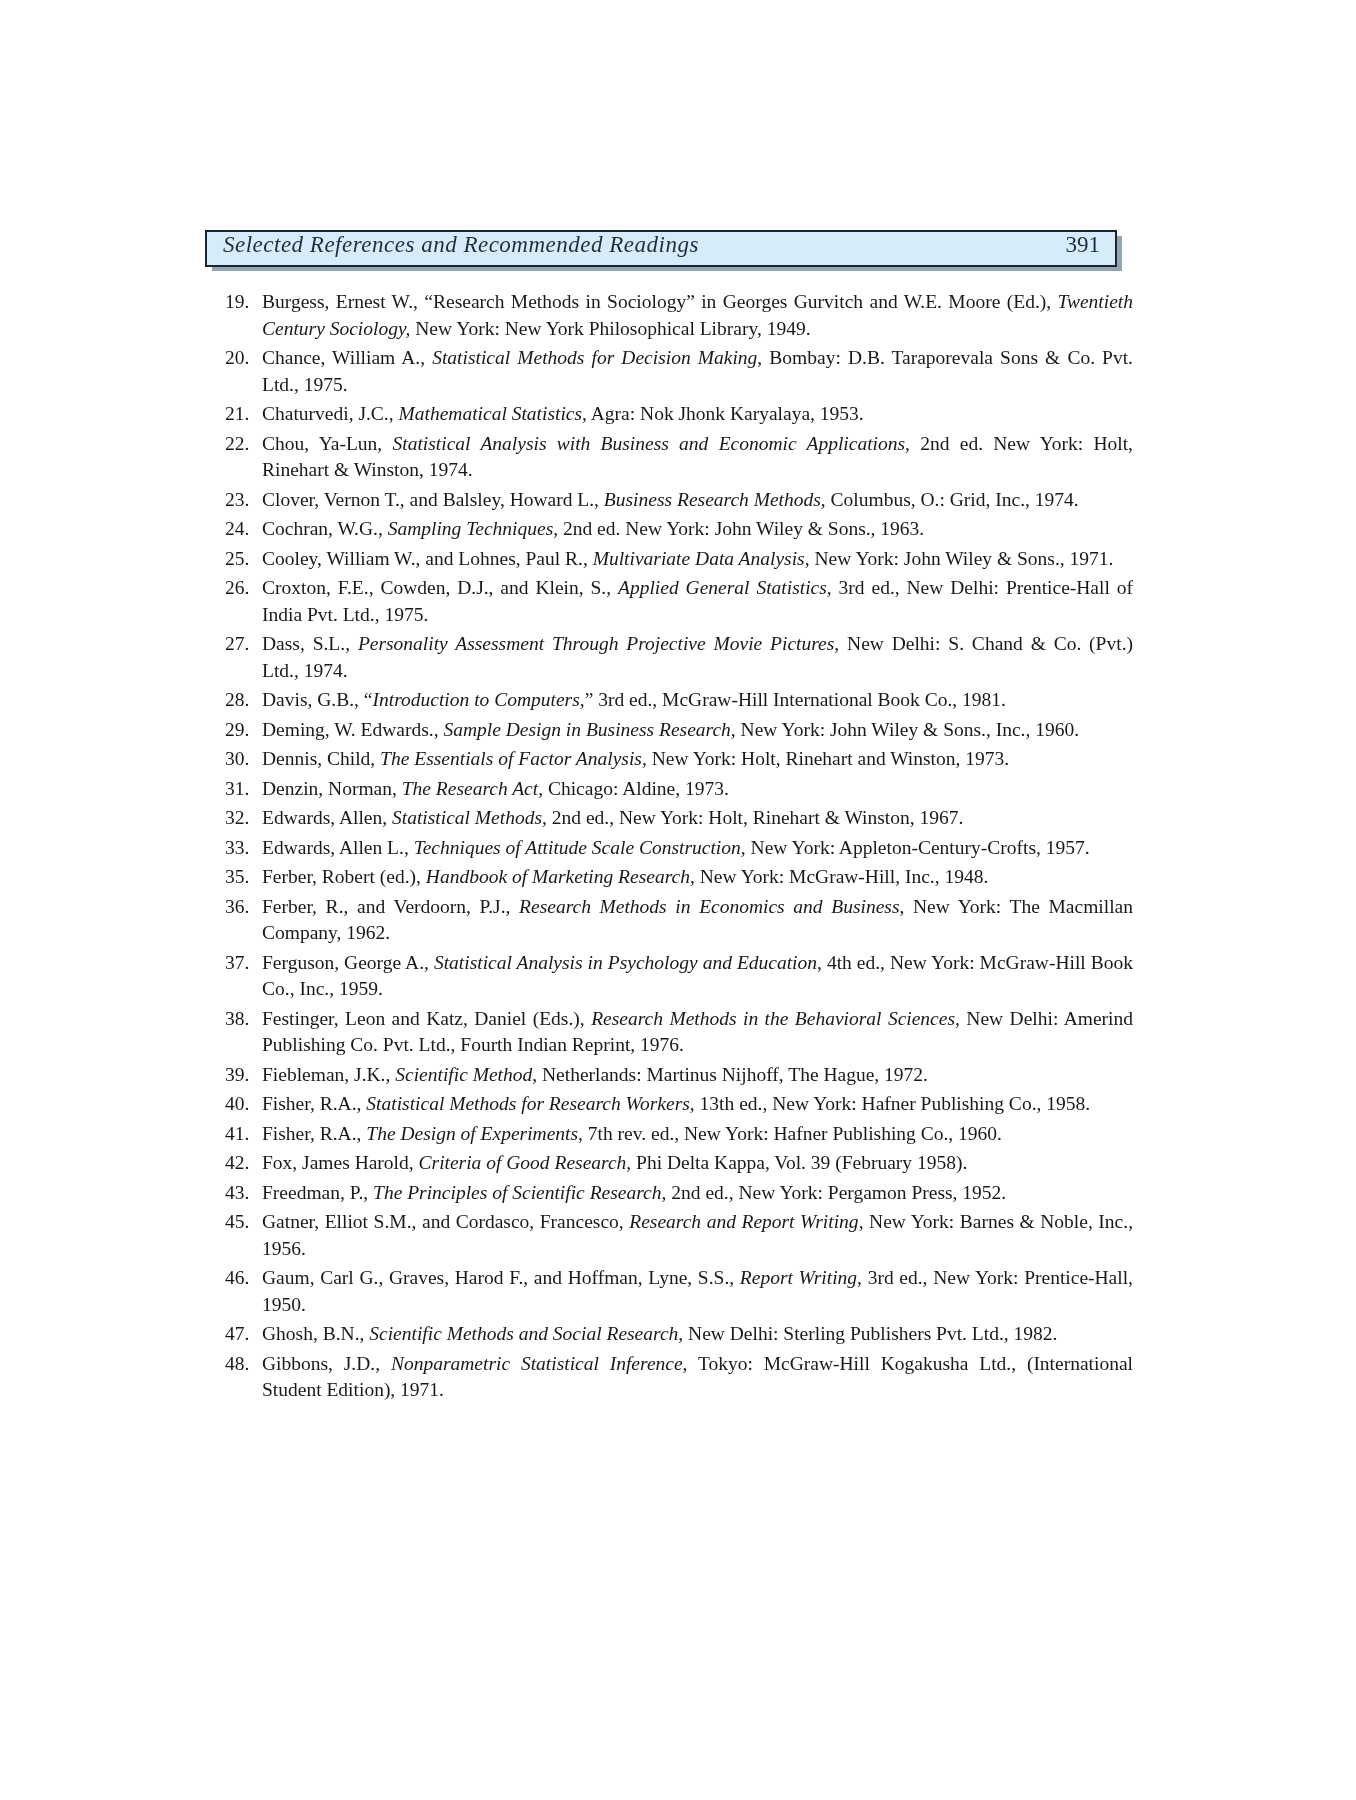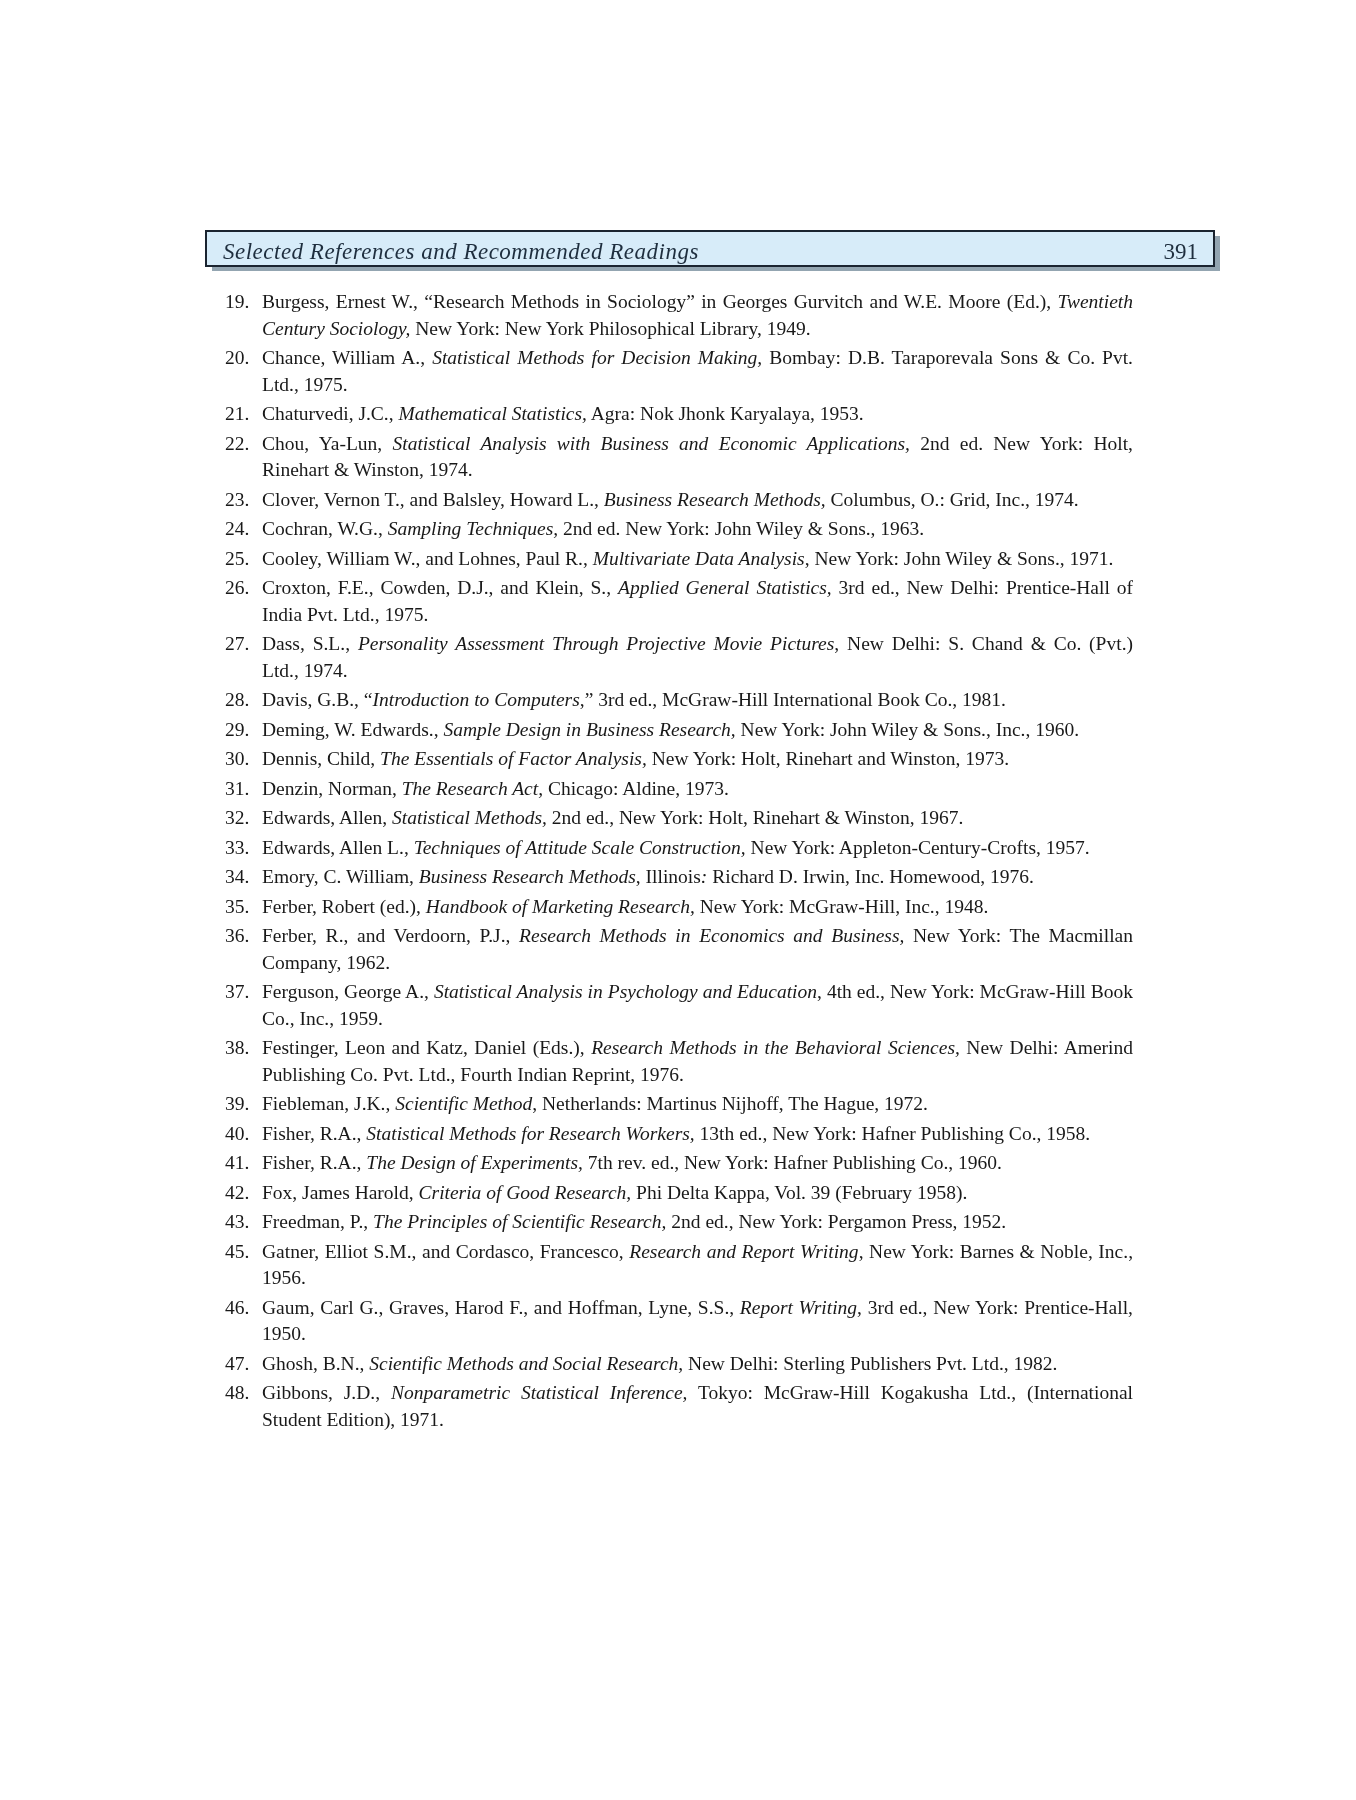--- a/index.html
+++ b/index.html
@@ -16,27 +16,27 @@
     width: 1356px;
     height: 1800px;
     background: #ffffff;
     font-family: "Liberation Serif", serif;
     overflow: hidden;
   }
   .header-bar {
     position: absolute;
     left: 205px;
     top: 230px;
-    width: 1010px;
+    width: 912px;
     height: 37px;
     background: var(--bar-fill);
     border: 2px solid var(--bar-border);
     box-shadow: 6px 5px 0 -1px var(--bar-shadow);
     display: flex;
-    align-items: flex-end;
+    align-items: flex-start;
     justify-content: space-between;
     padding: 0 15px 0 16px;
   }
   .header-title {
     font-style: italic;
     font-size: 23px;
     color: var(--title-text);
     letter-spacing: 0.5px;
     white-space: nowrap;
   }
@@ -147,24 +147,20 @@
     <div class="ref-item">
       <span class="ref-num">32.</span>
       <span class="ref-body"><span>Edwards, Allen, </span><i>Statistical Methods,</i><span> 2nd ed., New York: Holt, Rinehart &amp; Winston, 1967.</span></span>
     </div>
 
     <div class="ref-item">
       <span class="ref-num">33.</span>
       <span class="ref-body"><span>Edwards, Allen L., </span><i>Techniques of Attitude Scale Construction,</i><span> New York: Appleton-Century-Crofts, 1957.</span></span>
     </div>
 
-    <div class="ref-item">
-      <span class="ref-num">34.</span>
-      <span class="ref-body"><span>Emory, C. William, </span><i>Business Research Methods</i><span>, Illinois</span><i>:</i><span> Richard D. Irwin, Inc. Homewood, 1976.</span></span>
-    </div>
 
     <div class="ref-item">
       <span class="ref-num">35.</span>
       <span class="ref-body"><span>Ferber, Robert (ed.), </span><i>Handbook of Marketing Research,</i><span> New York: McGraw-Hill, Inc., 1948.</span></span>
     </div>
 
     <div class="ref-item">
       <span class="ref-num">36.</span>
       <span class="ref-body"><span>Ferber, R., and Verdoorn, P.J., </span><i>Research Methods in Economics and Business,</i><span> New York: The Macmillan Company, 1962.</span></span>
     </div>

